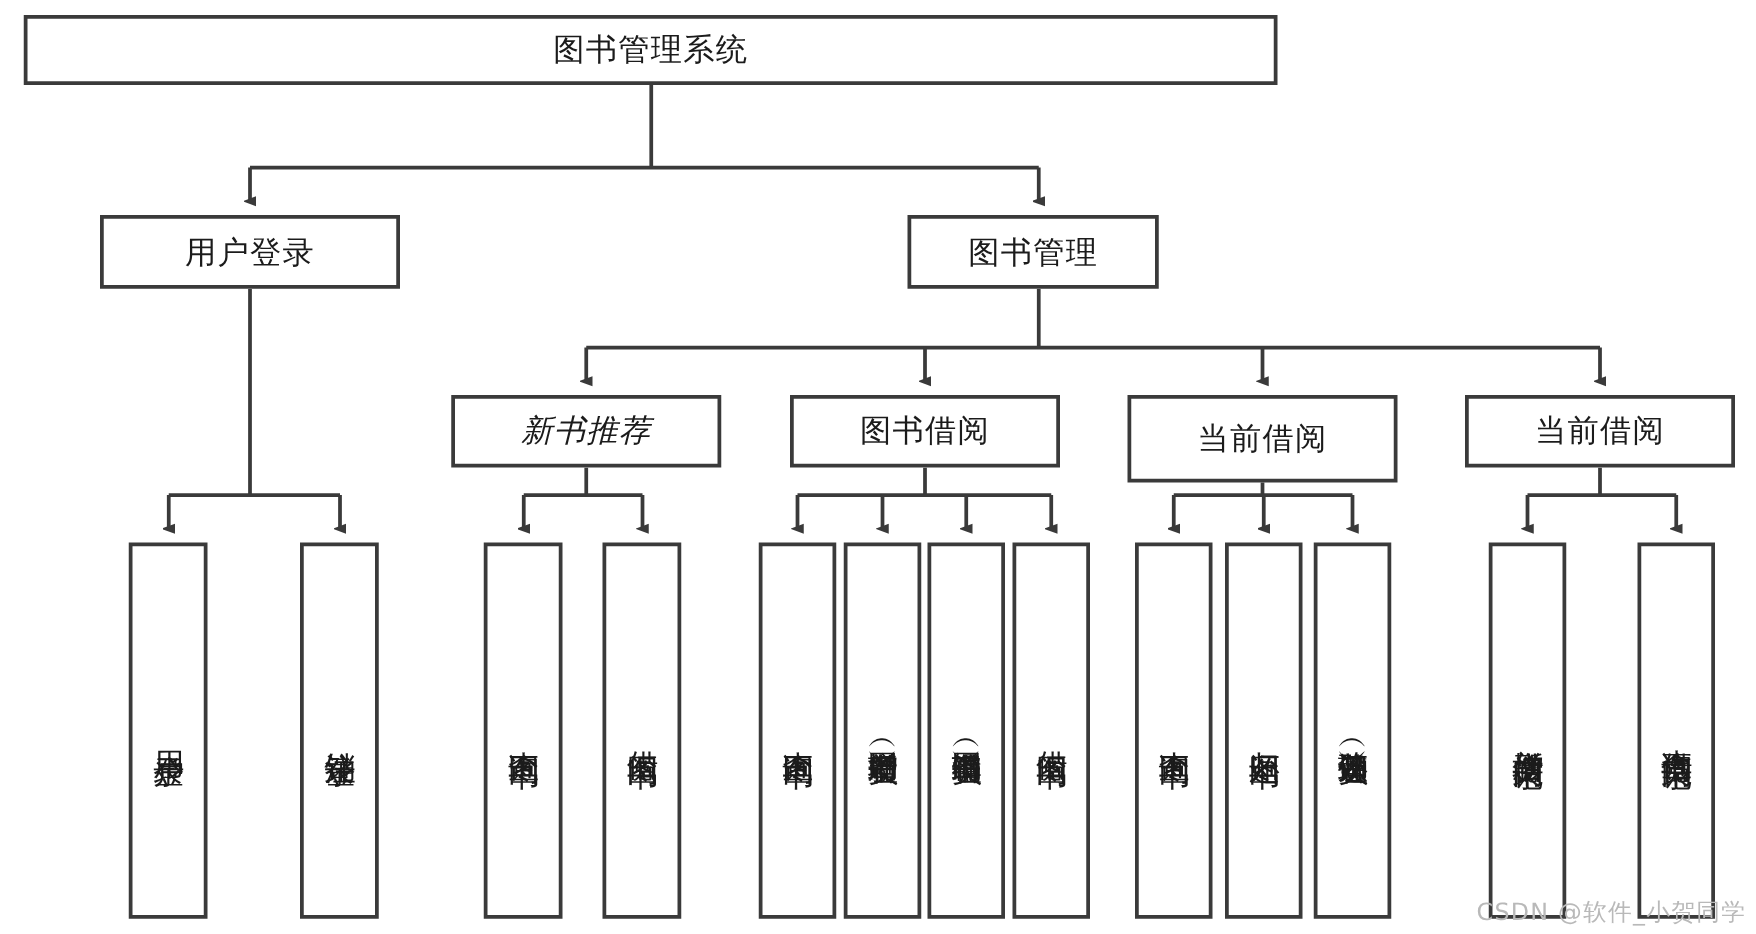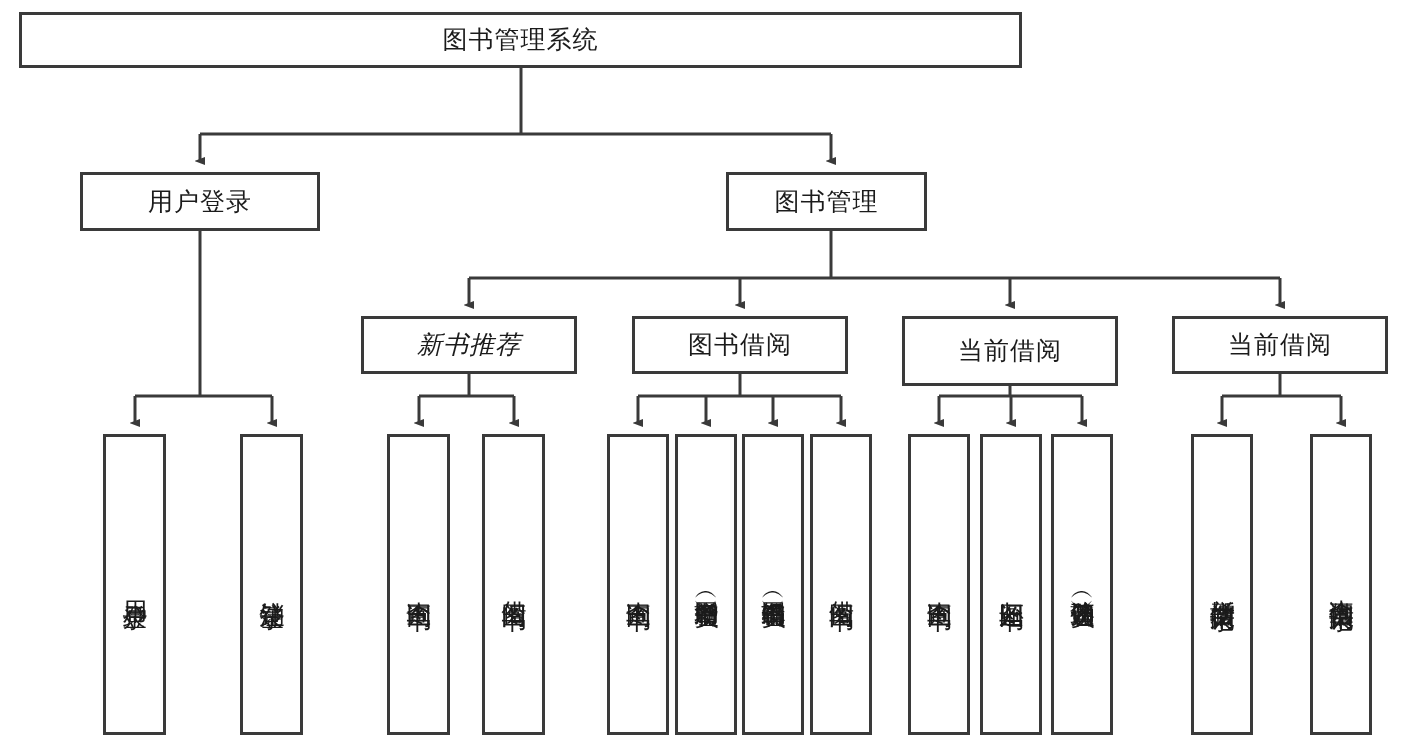--- a/index.html
+++ b/index.html
@@ -173,13 +173,14 @@
         <span class="vert-text tight">确认归还（管理员）</span>
       </div>
       <div class="node vert" style="left: 1191px; top: 434px; width: 62px; height: 301px;">
         <span class="vert-text">新增借阅记录</span>
       </div>
       <div class="node vert" style="left: 1310px; top: 434px; width: 62px; height: 301px;">
         <span class="vert-text">查询借阅记录</span>
       </div>
     </div>
 
+  <div id="watermark">CSDN @软件_小贺同学</div>
 </div>
 
 </body></html>

